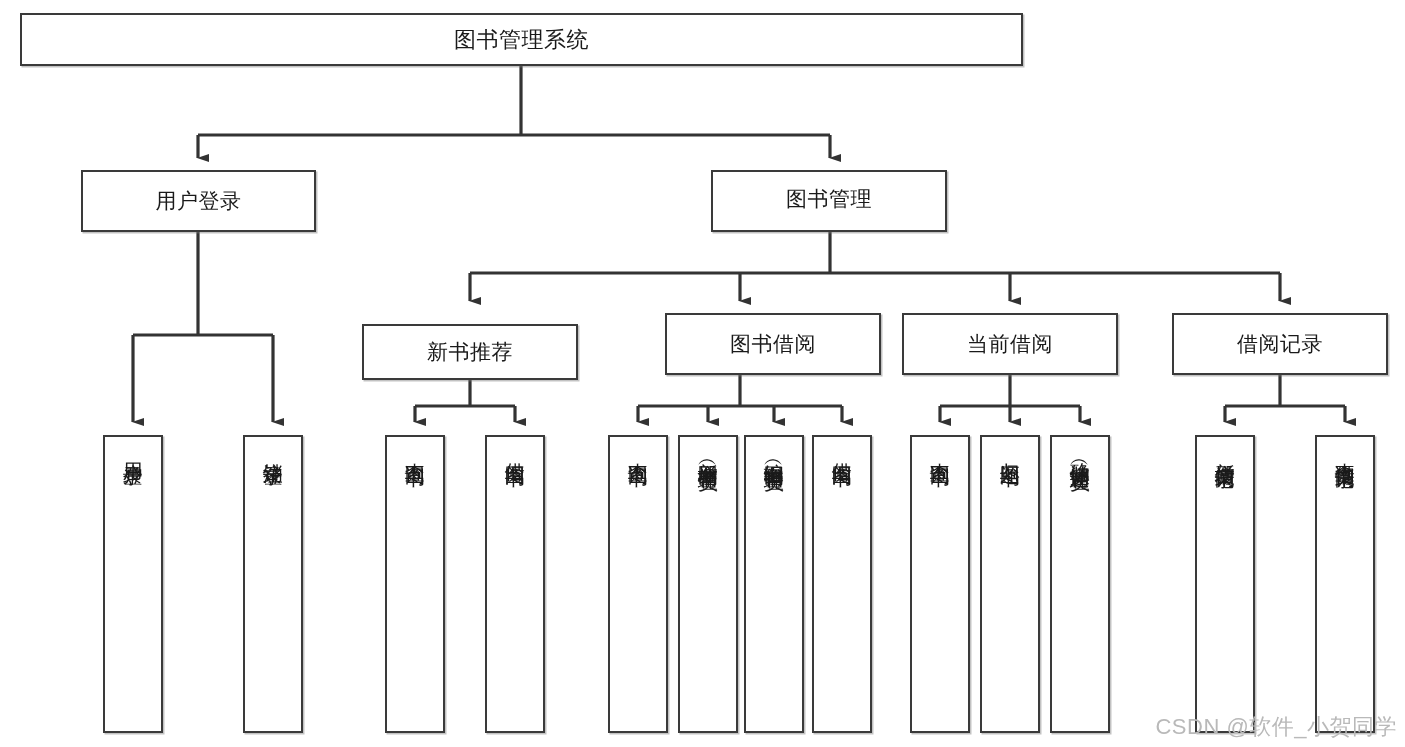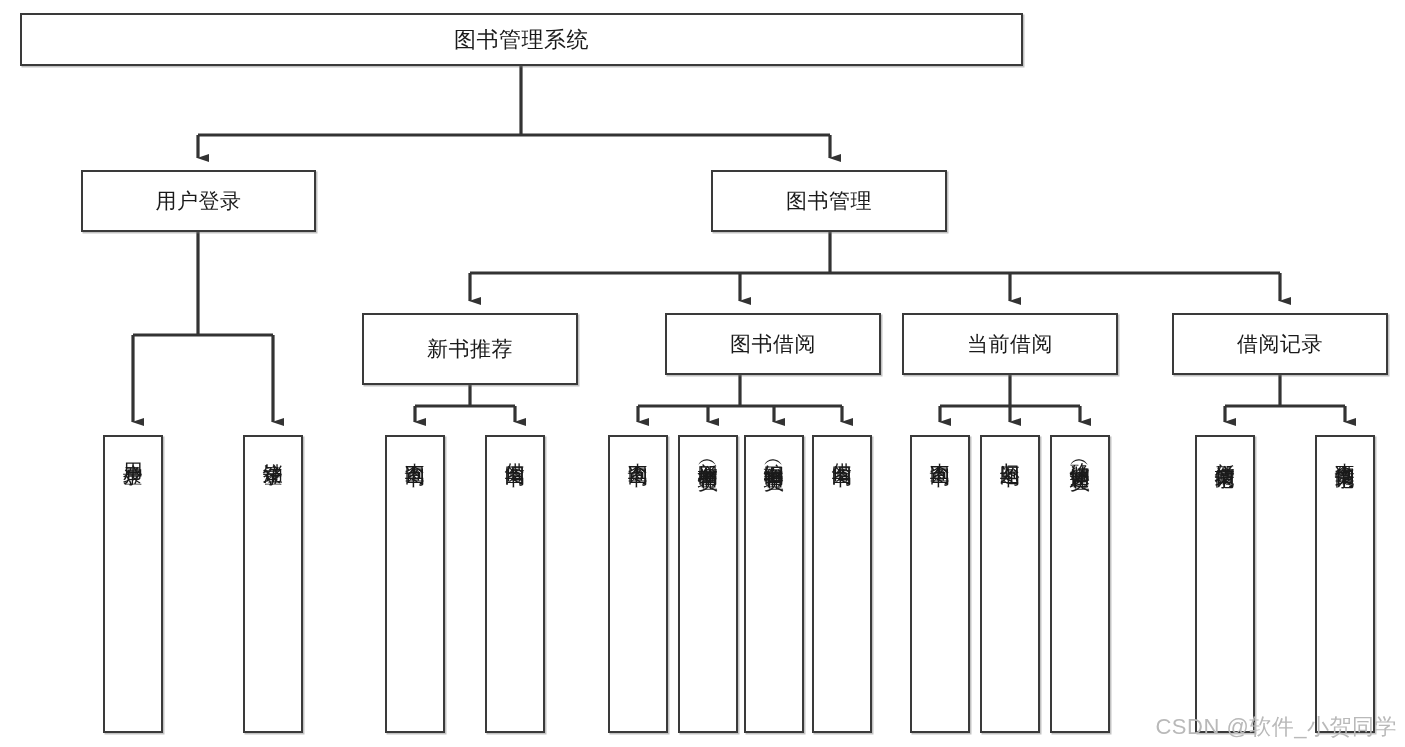--- a/index.html
+++ b/index.html
@@ -131,25 +131,25 @@
     </g>
   </svg>
 
   <div class="node h title" style="left:20px; top:13px; width:1003px; height:53px;">
     <span class="lbl">图书管理系统</span>
   </div>
 
   <div class="node h" style="left:81px; top:170px; width:235px; height:62px;">
     <span class="lbl">用户登录</span>
   </div>
-  <div class="node h" style="left:711px; top:170px; width:236px; height:62px;">
+  <div class="node h" style="left:711px; top:170px; width:236px; height:62px;font-family:Liberation Mono, monospace;">
     <span class="lbl">图书管理</span>
   </div>
 
-  <div class="node h" style="left:362px; top:313px; width:216px; height:72px;">
+  <div class="node h" style="left:362px; top:324px; width:216px; height:56px;">
     <span class="lbl">新书推荐</span>
   </div>
   <div class="node h" style="left:632px; top:313px; width:216px; height:62px;margin-left:33px;">
     <span class="lbl">图书借阅</span>
   </div>
   <div class="node h" style="left:902px; top:313px; width:216px; height:62px;">
     <span class="lbl">当前借阅</span>
   </div>
   <div class="node h" style="left:1172px; top:313px; width:216px; height:62px;">
     <span class="lbl">借阅记录</span>

